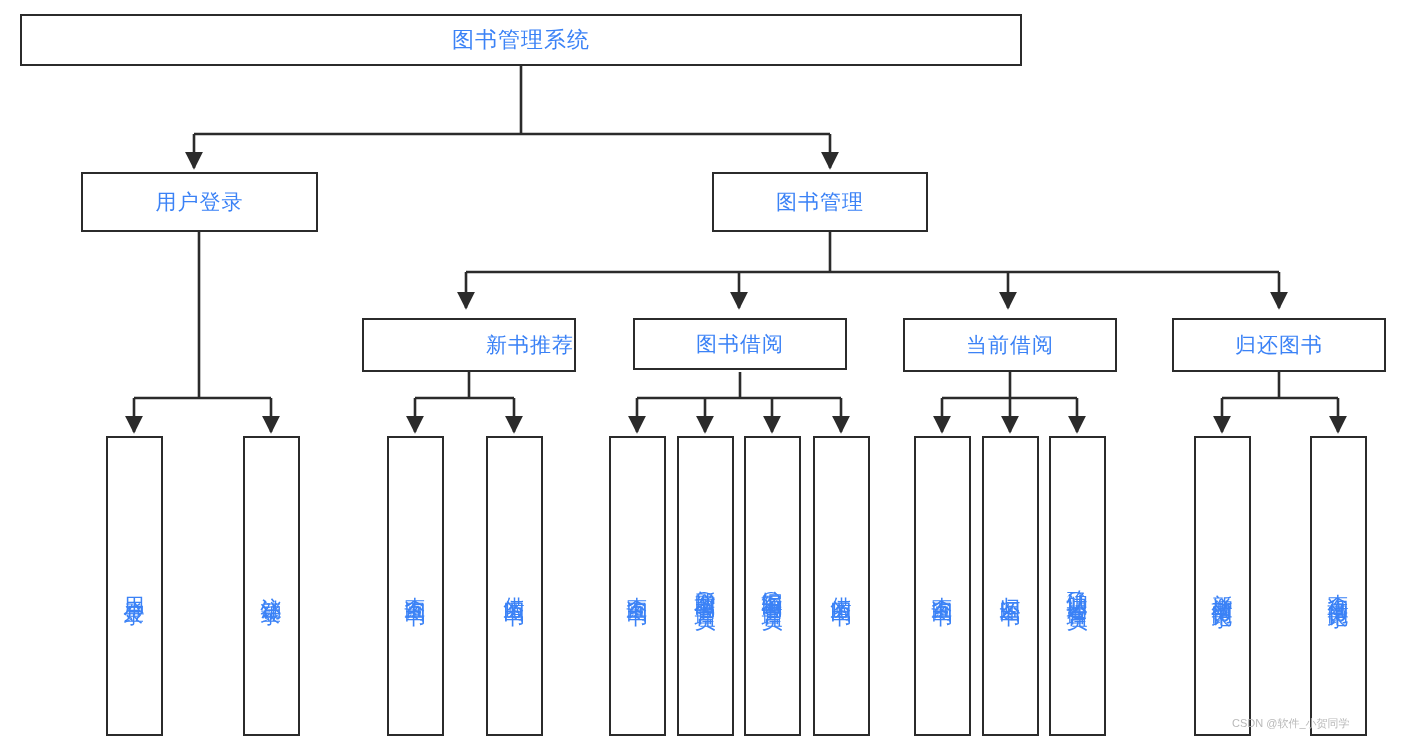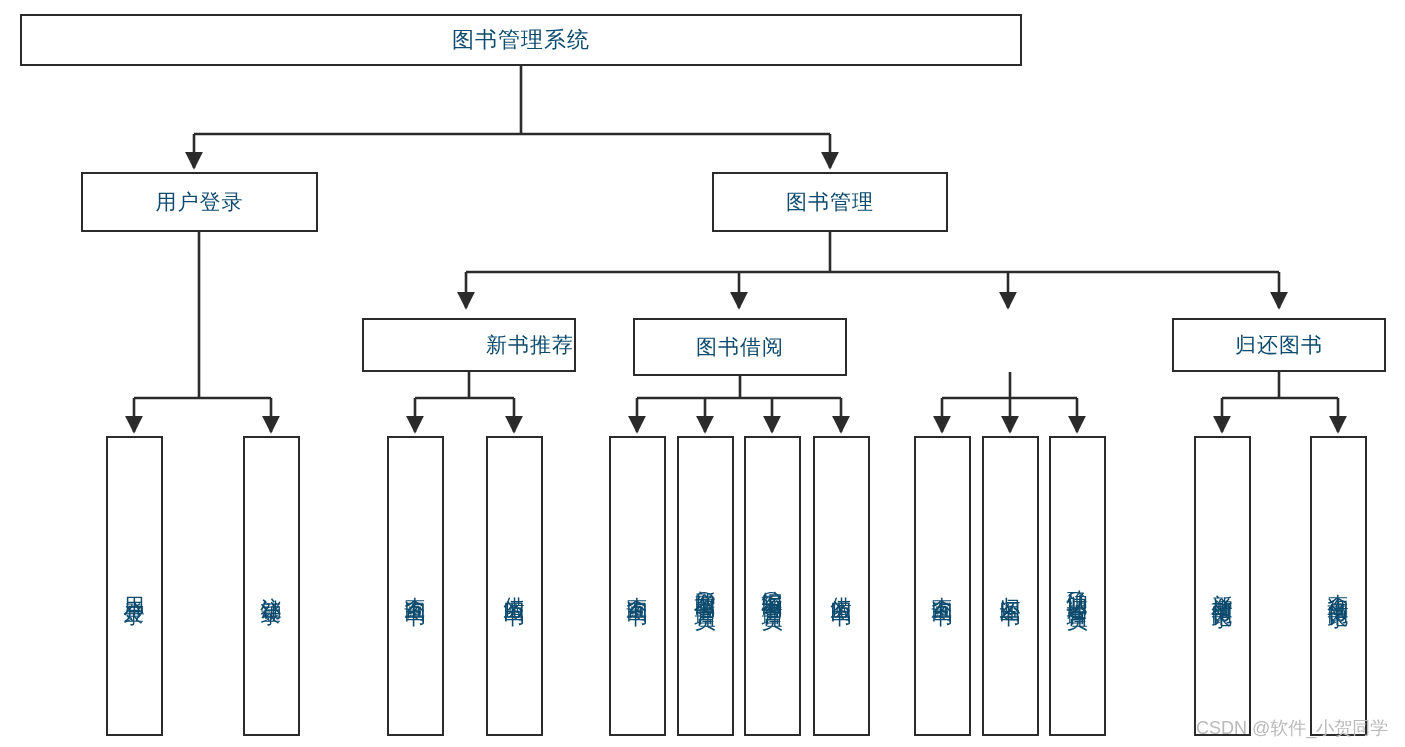--- a/index.html
+++ b/index.html
@@ -27,21 +27,21 @@
     pointer-events: none;
   }
   .node {
     position: absolute;
     box-sizing: border-box;
     background: #ffffff;
     border: 2px solid #2b2b2b;
     display: flex;
     align-items: center;
     justify-content: center;
-    color: #0c4a6e;
+    color: #3b82f6;
     z-index: 2;
   }
   .node-h {
     font-size: 21px;
     letter-spacing: 1px;
     white-space: nowrap;
   }
   .node-root {
     font-size: 22px;
   }
@@ -53,25 +53,26 @@
     font-size: 21px;
     line-height: 1.0;
     letter-spacing: 3px;
     white-space: nowrap;
     padding: 2px 0;
   }
   .watermark {
     position: absolute;
     left: 1196px;
     top: 716px;
-    font-size: 18px;
+    font-size: 11px;
     color: #b9b9b9;
     white-space: nowrap;
     z-index: 3;
     font-family: "Liberation Sans", "DejaVu Sans", sans-serif;
+    padding-left: 36px;
   }
 </style>
 </head>
 <body>
 
 <div id="canvas">
 
   <svg id="edges" viewBox="0 0 1405 747" xmlns="http://www.w3.org/2000/svg">
     <defs>
       <marker id="arrow" viewBox="0 0 10 10" refX="9" refY="5" markerWidth="7" markerHeight="7" orient="auto-start-reverse">
@@ -124,32 +125,35 @@
   </svg>
 
   <div class="node node-h node-root" style="left:20px; top:14px; width:1002px; height:52px;">
     <span>图书管理系统</span>
   </div>
 
   <div class="node node-h" style="left:81px; top:172px; width:237px; height:60px;">
     <span>用户登录</span>
   </div>
 
-  <div class="node node-h" style="left:712px; top:172px; width:236px; height:60px;">
+  <div class="node node-h" style="left:712px; top:172px; width:216px; height:60px;">
     <span>图书管理</span>
   </div>
 
   <div class="node node-h" style="left:362px; top:318px; width:214px; height:54px;justify-content:flex-end;">
     <span>新书推荐</span>
   </div>
 
-  <div class="node node-h" style="left:633px; top:318px; width:214px; height:58px;">
+  <div class="node node-h" style="left:633px; top:318px; width:214px; height:52px;">
     <span>图书借阅</span>
   </div>
 
+  <div class="node node-h" style="left:903px; top:318px; width:214px; height:54px;">
+    <span>当前借阅</span>
+  </div>
 
   <div class="node node-h" style="left:1172px; top:318px; width:214px; height:54px;">
     <span>归还图书</span>
   </div>
 
   <div class="node node-v" style="left:106px; top:436px; width:57px; height:300px;">
     <span>用户登录</span>
   </div>
 
   <div class="node node-v" style="left:243px; top:436px; width:57px; height:300px;">

